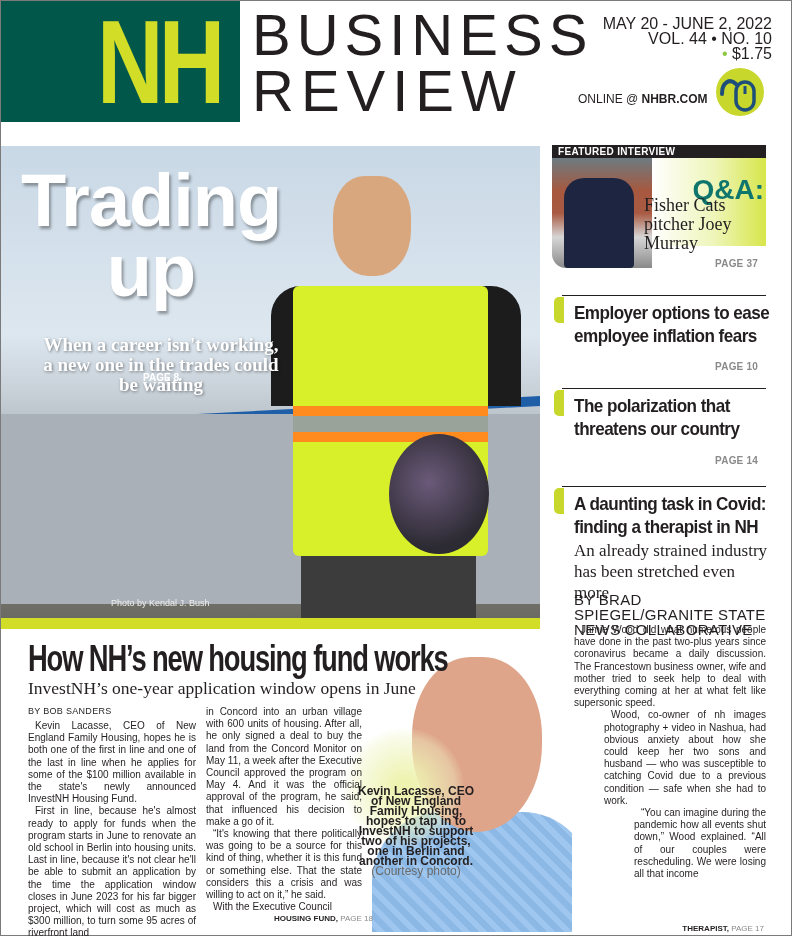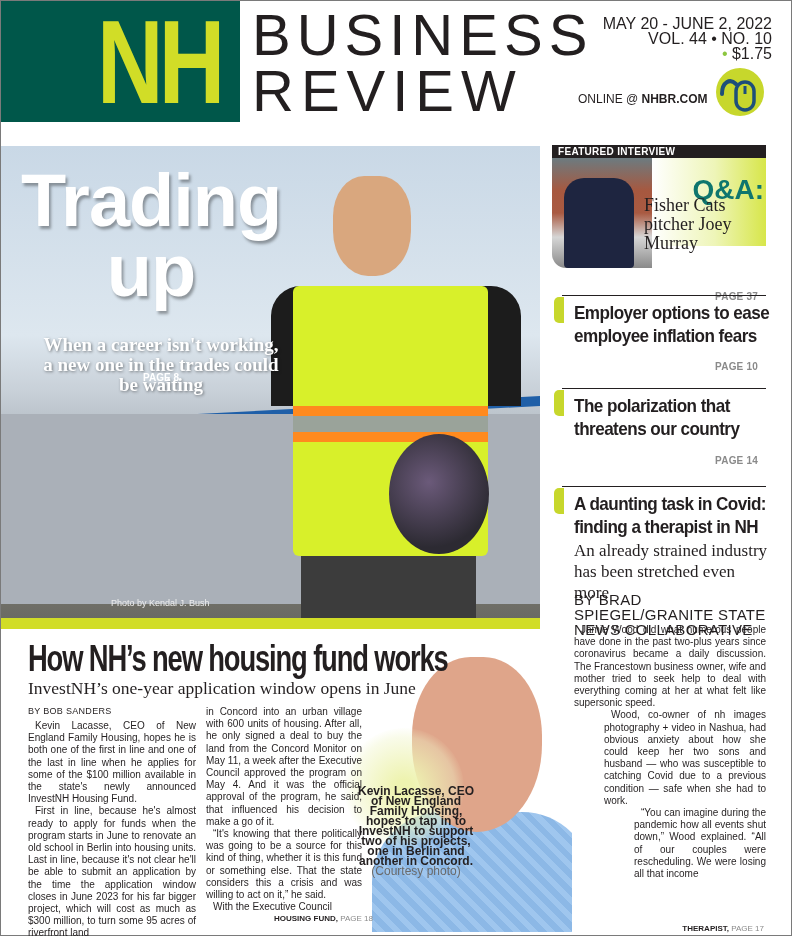--- a/index.html
+++ b/index.html
@@ -44,21 +44,21 @@
   
   .feat-label { position: absolute; left: 552px; top: 145px; width: 214px; height: 13px; background: #231f20; color: #fff;
     font-size: 10px; font-weight: 700; line-height: 13px; padding-left: 6px; letter-spacing: .3px; }
   .feat-photo { position: absolute; left: 552px; top: 158px; width: 100px; height: 110px; border-radius: 0 0 0 14px; overflow: hidden;
     background: linear-gradient(180deg, #6c7b80 0%, #a7583f 30%, #a95a42 50%, #d6d6d6 72%, #8a8a8a 100%); }
   .feat-photo .player { position: absolute; left: 12px; top: 20px; width: 70px; height: 90px; background: #1e2540; border-radius: 20px 20px 4px 4px; }
   .feat-text-bg { position: absolute; left: 652px; top: 158px; width: 114px; height: 88px; background: linear-gradient(90deg, #fff 0%, #eef5b8 55%, #d7e64a 100%); }
   .qa { position: absolute; right: 28px; top: 174px; font-size: 28px; font-weight: 700; color: #0f766e; margin-left: 40px; }
   .feat-desc { position: absolute; right: 28px; top: 196px; width: 120px; text-align: left; font-family: "Liberation Serif", serif; font-size: 18px; line-height: 19px; color: #231f20; }
   .page-ref { font-size: 10px; color: #8a8a8a; font-weight: 700; letter-spacing: .2px; }
-  .feat-page { position: absolute; right: 34px; top: 258px; margin-top: 33px; }
+  .feat-page { position: absolute; right: 34px; top: 258px; }
 
   .teaser { position: absolute; left: 552px; width: 214px; margin-top: 10px; }
   .teaser .rule { position: absolute; left: 10px; top: 0; width: 204px; height: 1px; background: #231f20; }
   .teaser .tab { position: absolute; left: 2px; top: 2px; width: 10px; height: 26px; background: #c7d72c; border-radius: 5px 0 0 5px; }
   .teaser .hl { position: absolute; left: 22px; top: 6px; width: 192px; font-weight: 700; font-size: 19px; line-height: 23px; letter-spacing: -.6px; transform: scaleX(.9); transform-origin: left top; white-space: nowrap; }
   .teaser .pg { position: absolute; right: 8px; }
   .t1 { top: 285px; height: 80px; } .t1 .pg { top: 66px; }
   .t2 { top: 378px; height: 80px; } .t2 .pg { top: 67px; }
   .t3 { top: 476px; height: 160px; }
   .t3-deck { position: absolute; left: 574px; top: 540px; width: 200px; font-family: "Liberation Serif", serif; font-size: 17px; line-height: 21px; color: #231f20; }

